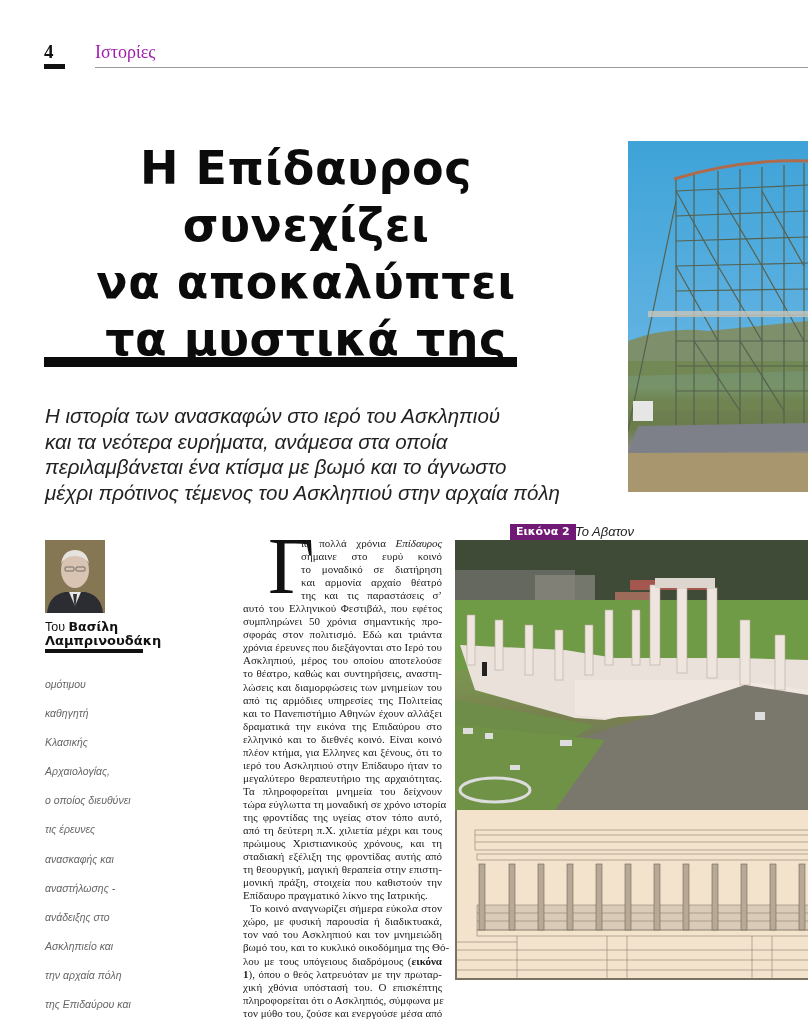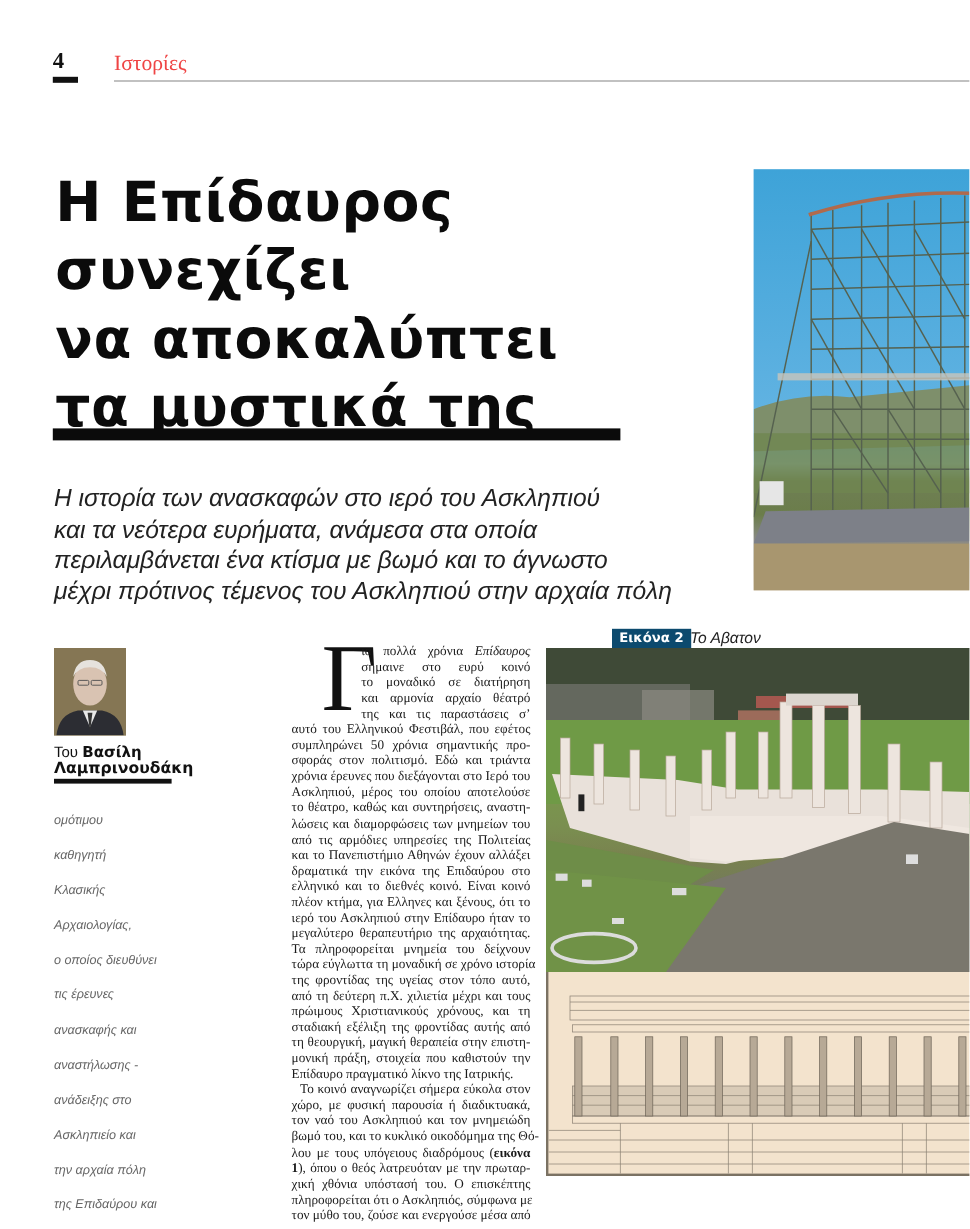--- a/index.html
+++ b/index.html
@@ -1,24 +1,24 @@
 <!DOCTYPE html>
 <html><head>
 <meta charset="utf-8">
 <style>
   html,body{margin:0;padding:0;background:#fff;}
   body{width:808px;height:1024px;position:relative;overflow:hidden;color:#111;}
   .abs{position:absolute;}
   
   .page-num{left:44px;top:42px;font-family:"Liberation Serif",serif;font-weight:bold;font-size:19px;line-height:20px;}
   .page-num-bar{left:44px;top:64px;width:21px;height:5px;background:#111;}
-  .section{left:95px;top:42px;font-family:"Liberation Serif",serif;font-size:18px;line-height:20px;color:#ef4444;}
+  .section{left:95px;top:42px;font-family:"Liberation Serif",serif;font-size:18px;line-height:20px;color:#a21caf;}
   .section-rule{left:95px;top:67px;width:713px;height:1px;background:#999;}
   
-  .headline{left:46px;top:140px;width:520px;font-family:"DejaVu Sans",sans-serif;font-weight:bold;font-size:46px;line-height:57px;letter-spacing:0.5px;color:#0b0b0b;margin:0;}
+  .headline{left:46px;top:140px;width:520px;font-family:"DejaVu Sans",sans-serif;font-weight:bold;font-size:46px;line-height:57px;letter-spacing:0.5px;color:#0b0b0b;margin:0;text-align:center;}
   .headline span{display:block;white-space:nowrap;}
   .headline-rule{left:44px;top:357px;width:473px;height:10px;background:#0b0b0b;}
   
   .standfirst{left:45px;top:403px;width:560px;font-family:"Liberation Sans",sans-serif;font-style:italic;font-size:20.5px;line-height:25.5px;color:#222;}
   .standfirst span{display:block;white-space:nowrap;}
   
   .photo-top{left:628px;top:141px;width:180px;height:351px;overflow:hidden;background:linear-gradient(#3ea3d8 0%,#62b3e2 60%,#9bc5cf 70%,#6f7f55 74%,#6b7d4a 82%,#8a8a86 88%,#9c8c6c 94%,#b7a57f 100%);}
   .photo-top svg{position:absolute;left:0;top:0;}
   
   .author-photo{left:45px;top:540px;width:60px;height:73px;background:#8a7b56;overflow:hidden;}
@@ -29,21 +29,21 @@
   .author-bio{left:45px;top:662px;width:110px;font-family:"Liberation Sans",sans-serif;font-style:italic;font-size:10.5px;line-height:13.1px;color:#666;}
   .author-bio span{display:block;white-space:nowrap;margin-top:16px;}
   
   .body-col{left:243px;top:537px;width:199px;font-family:"Liberation Serif",serif;font-size:11px;line-height:13.05px;color:#1a1a1a;text-align:justify;}
   .body-col .ln{display:block;white-space:nowrap;text-align-last:justify;}
   .body-col .ln.last{text-align-last:left;}
   .body-col .ind{padding-left:7px;}
   .body-col .short{margin-left:58px;}
   .dropcap{left:268px;top:533px;font-family:"Liberation Serif",serif;font-size:80px;line-height:66px;font-weight:normal;color:#111;}
   
-  .fig-label{left:510px;top:524px;height:20px;padding:0 6px;background:#0c4a6e;color:#fff;font-family:"DejaVu Sans",sans-serif;font-weight:bold;font-size:11px;line-height:16px;}
+  .fig-label{left:510px;top:524px;height:20px;padding:0 6px;background:#701a75;color:#fff;font-family:"DejaVu Sans",sans-serif;font-weight:bold;font-size:11px;line-height:16px;}
   .fig-caption{left:575px;top:524px;font-family:"Liberation Sans",sans-serif;font-style:italic;font-size:13px;line-height:16px;color:#222;}
   .fig-photo{left:455px;top:540px;width:353px;height:270px;overflow:hidden;background:linear-gradient(#3d4a35 0%,#4e6638 12%,#6f9746 26%,#7a9a4c 40%,#7a8f50 55%,#79814f 65%,#6f7762 80%,#7b7a70 100%);}
   .fig-draw{left:455px;top:810px;width:353px;height:170px;background:#f3e3cd;border-left:2px solid #7b7263;border-bottom:2px solid #7b7263;box-sizing:border-box;overflow:hidden;}
 </style>
 </head>
 <body>
 
 <div class="abs page-num">4</div>
 <div class="abs page-num-bar"></div>
 <div class="abs section">Ιστορίες</div>

